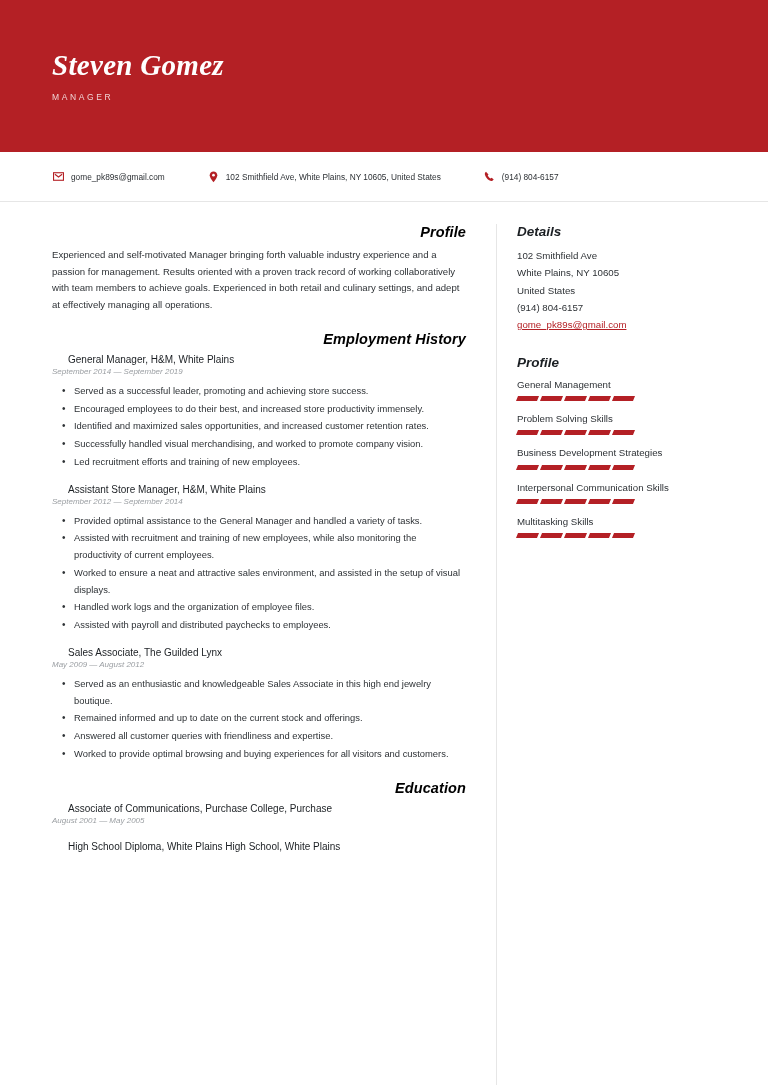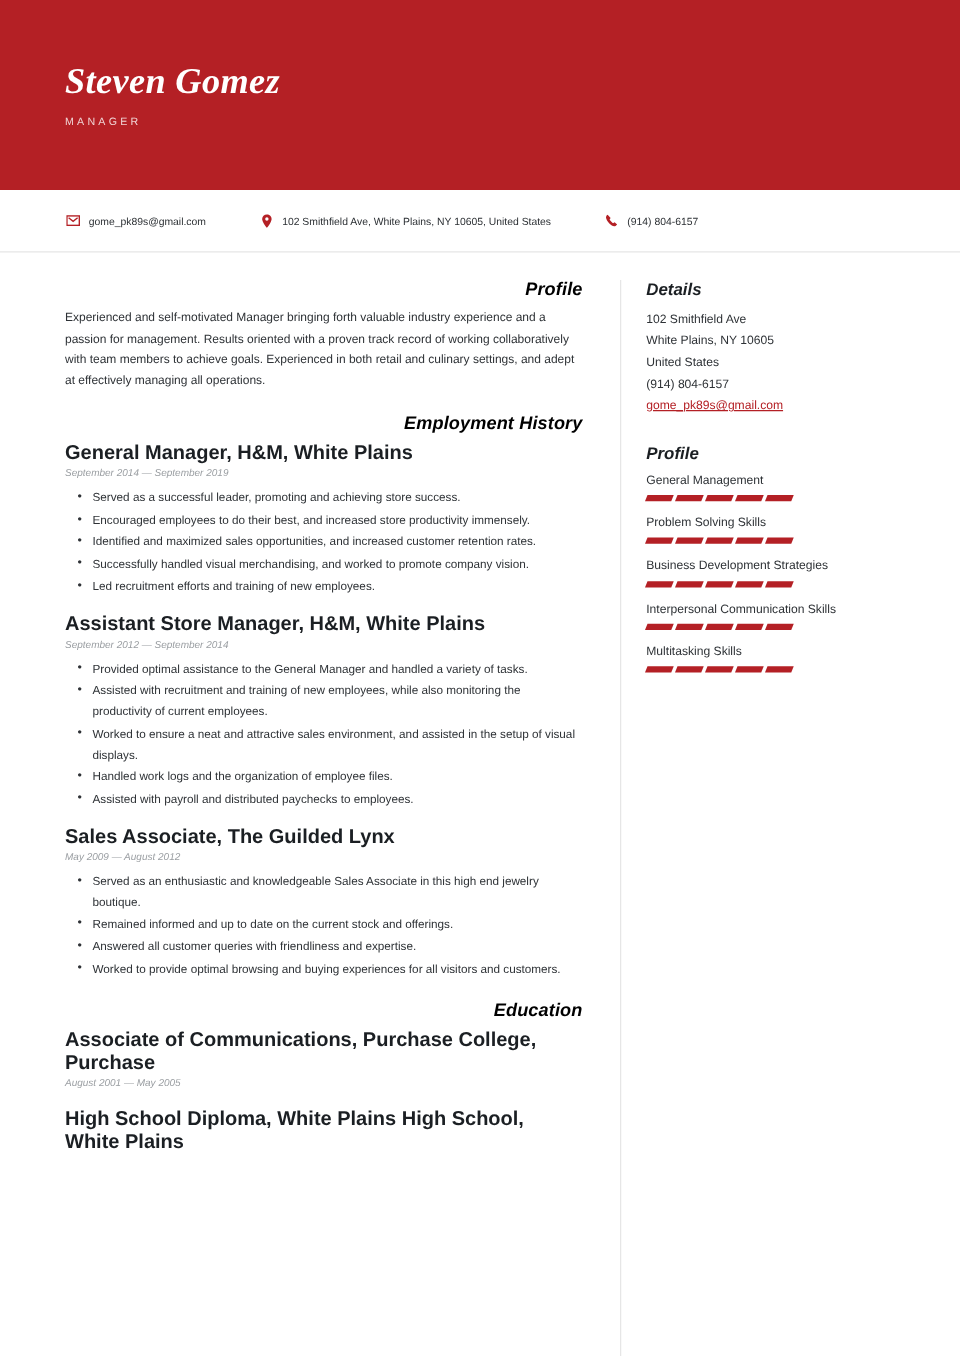--- a/index.html
+++ b/index.html
@@ -121,24 +121,24 @@
     font-size: 9.6px;
     line-height: 1.72;
     color: #2e3236;
     margin: 0;
     text-align: left;
   }
 
   
   .entry { margin-bottom: 13px; }
   .entry-title {
-    font-size: 16px;
+    font-size: 10px;
     color: #1b1f23;
-    margin: 0 0 2px 0;
-    font-weight: bold;
+    margin: 0 0 2px 16px;
+    font-weight: normal;
   }
   .entry-dates {
     font-size: 8px;
     font-style: italic;
     color: #9a9ea2;
     margin: 0 0 7px 0;
   }
   .entry-bullets {
     margin: 0;
     padding: 0 0 0 22px;

